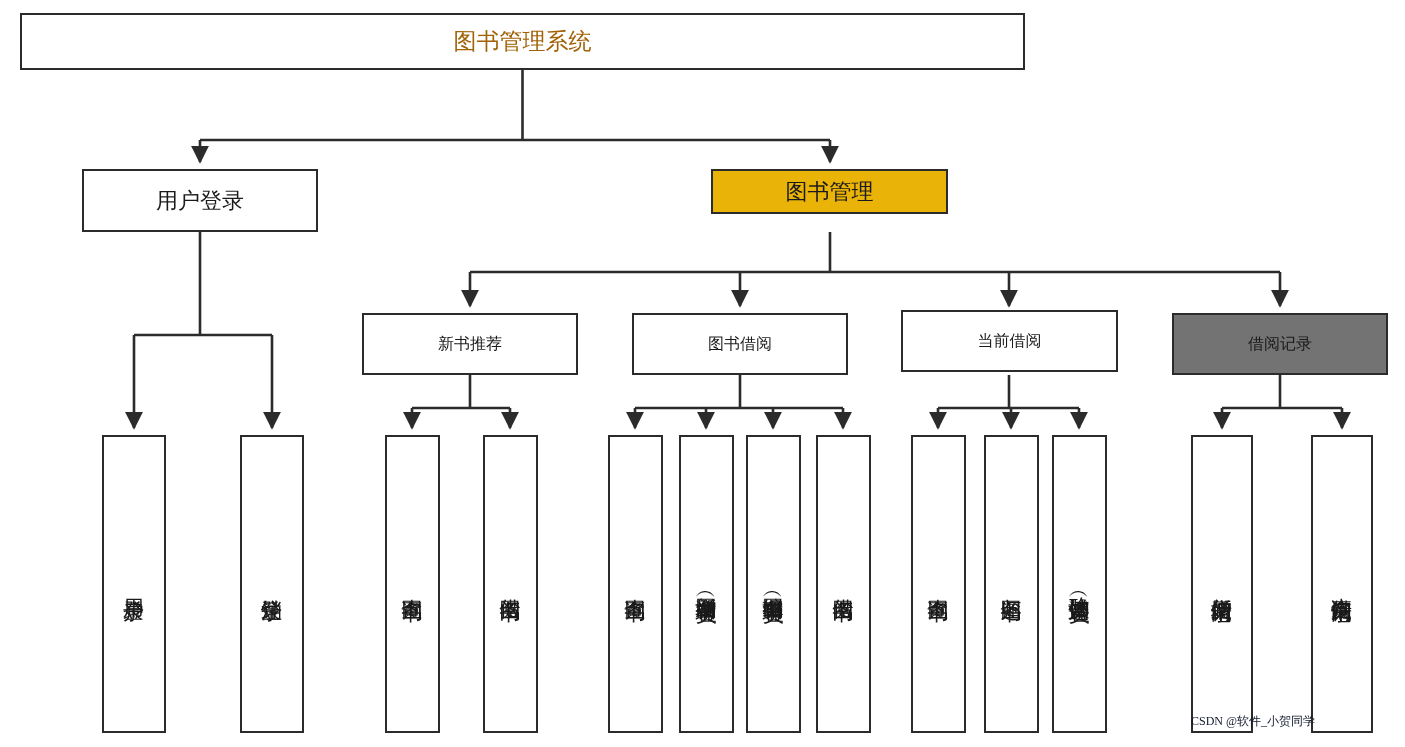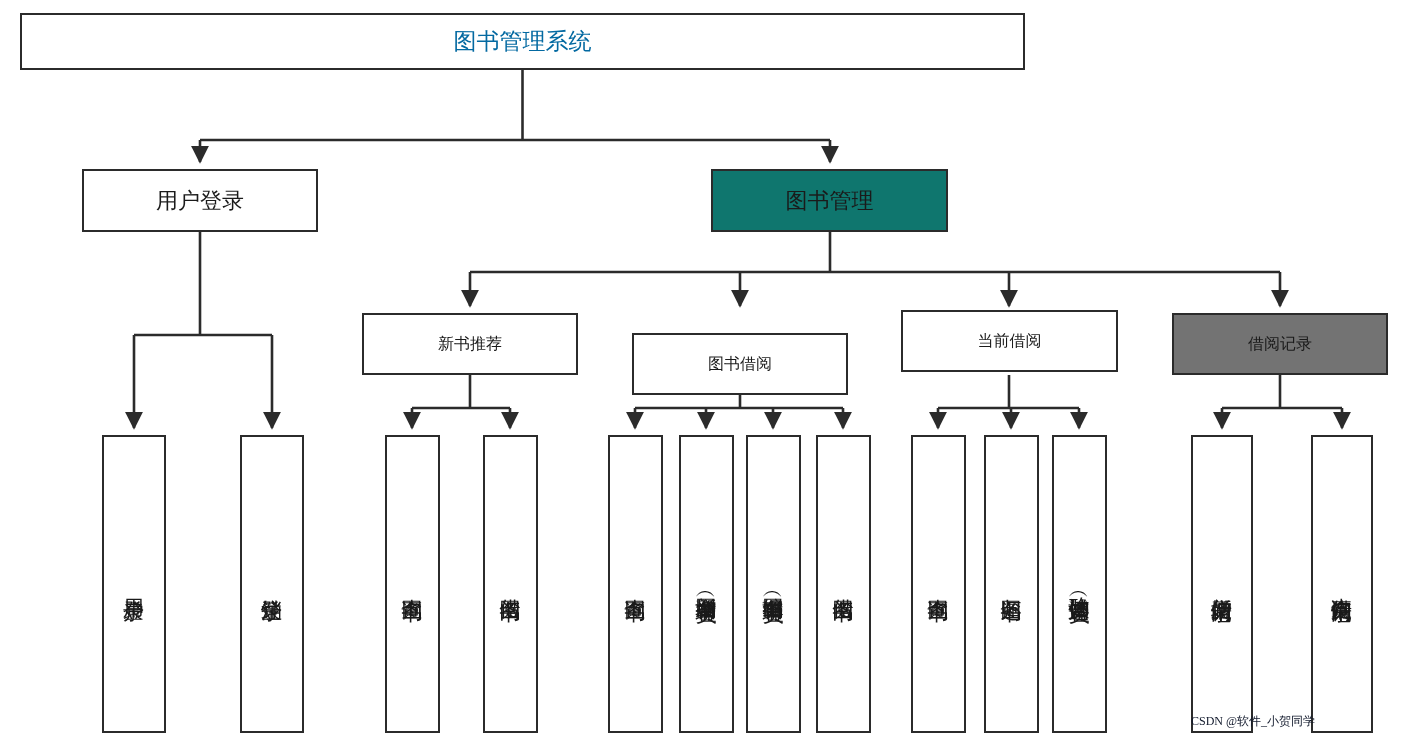--- a/index.html
+++ b/index.html
@@ -124,35 +124,35 @@
       <path d="M 1011 408 L 1011 428" marker-end="url(#arrow)"></path>
       <path d="M 1079 408 L 1079 428" marker-end="url(#arrow)"></path>
 
       <path d="M 1280 375 L 1280 408"></path>
       <path d="M 1222 408 L 1342 408"></path>
       <path d="M 1222 408 L 1222 428" marker-end="url(#arrow)"></path>
       <path d="M 1342 408 L 1342 428" marker-end="url(#arrow)"></path>
     </g>
   </svg>
 
-  <div class="node root" style="left: 20px; top: 13px; width: 1005px; height: 57px; border-color: rgb(43, 43, 43); background: rgb(255, 255, 255); color: #0369a1;">
+  <div class="node root" style="left: 20px; top: 13px; width: 1005px; height: 57px; border-color: rgb(43, 43, 43); background: rgb(255, 255, 255); color: #a16207;">
     <span class="label">图书管理系统</span>
   </div>
 
   <div class="node lvl2" style="left: 82px; top: 169px; width: 236px; height: 63px; border-color: rgb(43, 43, 43); background: rgb(255, 255, 255); color: rgb(26, 26, 26);">
     <span class="label">用户登录</span>
   </div>
-  <div class="node lvl2" style="left: 711px; top: 169px; width: 237px; height: 63px; border-color: rgb(43, 43, 43); background: #0f766e; color: rgb(26, 26, 26);">
+  <div class="node lvl2" style="left: 711px; top: 169px; width: 237px; height: 45px; border-color: rgb(43, 43, 43); background: #eab308; color: rgb(26, 26, 26);">
     <span class="label">图书管理</span>
   </div>
 
   <div class="node lvl3" style="left: 362px; top: 313px; width: 216px; height: 62px; border-color: rgb(43, 43, 43); background: rgb(255, 255, 255); color: rgb(26, 26, 26);">
     <span class="label">新书推荐</span>
   </div>
-  <div class="node lvl3" style="left: 632px; top: 313px; width: 216px; height: 62px; border-color: rgb(43, 43, 43); background: rgb(255, 255, 255); color: rgb(26, 26, 26); margin-top: 20px;">
+  <div class="node lvl3" style="left: 632px; top: 313px; width: 216px; height: 62px; border-color: rgb(43, 43, 43); background: rgb(255, 255, 255); color: rgb(26, 26, 26);">
     <span class="label">图书借阅</span>
   </div>
   <div class="node lvl3" style="left: 901px; top: 310px; width: 217px; height: 62px; border-color: rgb(43, 43, 43); background: rgb(255, 255, 255); color: rgb(26, 26, 26);">
     <span class="label">当前借阅</span>
   </div>
   <div class="node lvl3" style="left: 1172px; top: 313px; width: 216px; height: 62px; border-color: rgb(43, 43, 43); background: #737373; color: rgb(26, 26, 26);">
     <span class="label">借阅记录</span>
   </div>
 
   <div class="node leaf" style="left: 102px; top: 435px; width: 64px; height: 298px; border-color: rgb(43, 43, 43); background: rgb(255, 255, 255); color: rgb(26, 26, 26);">

